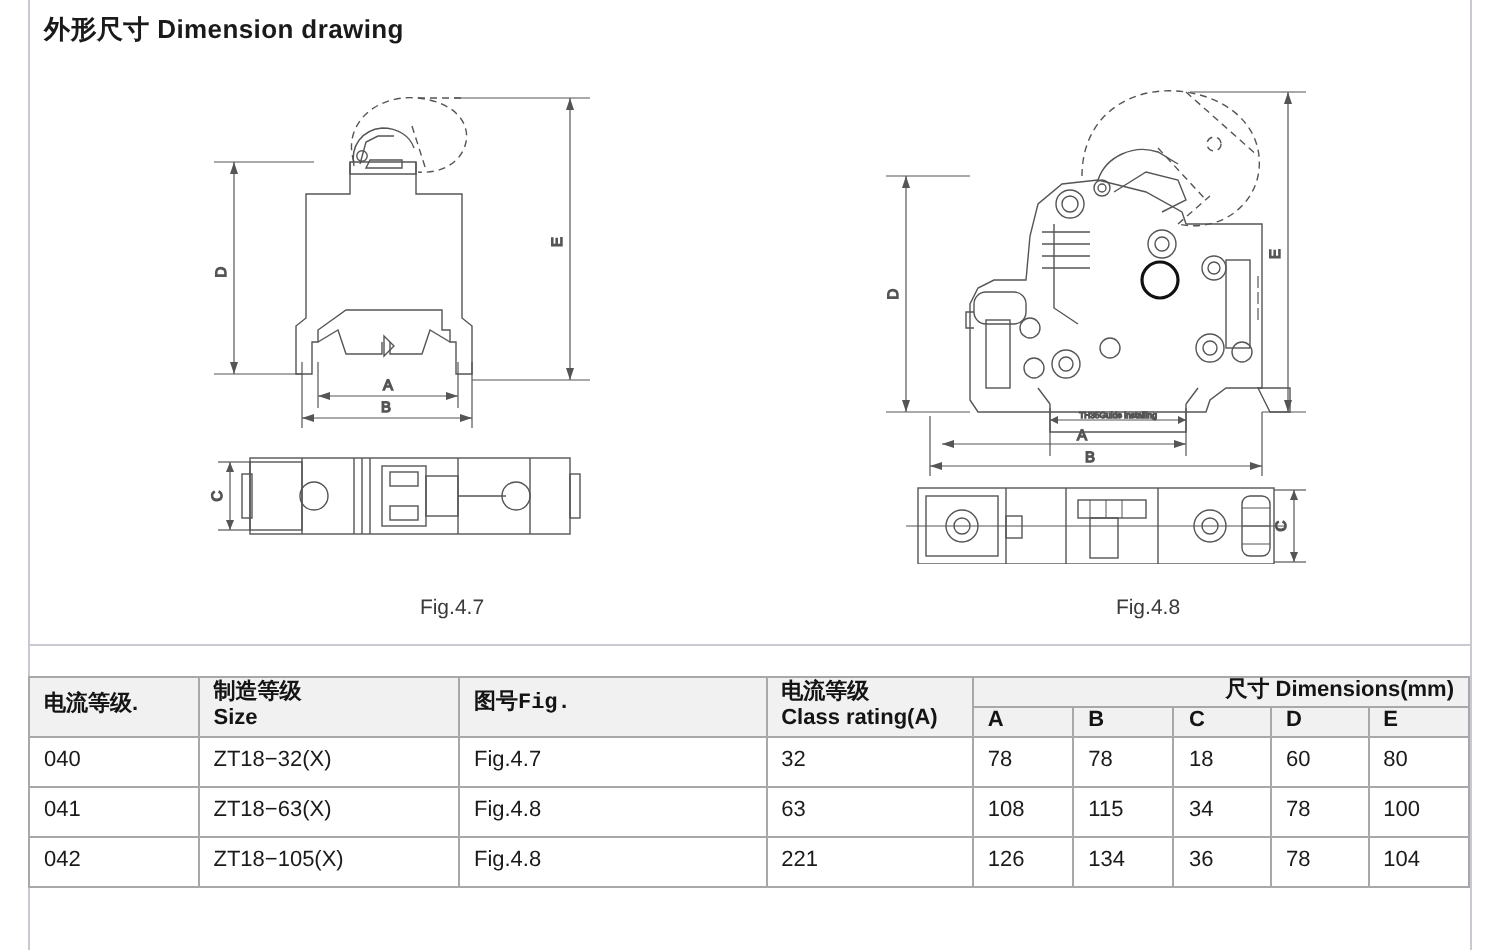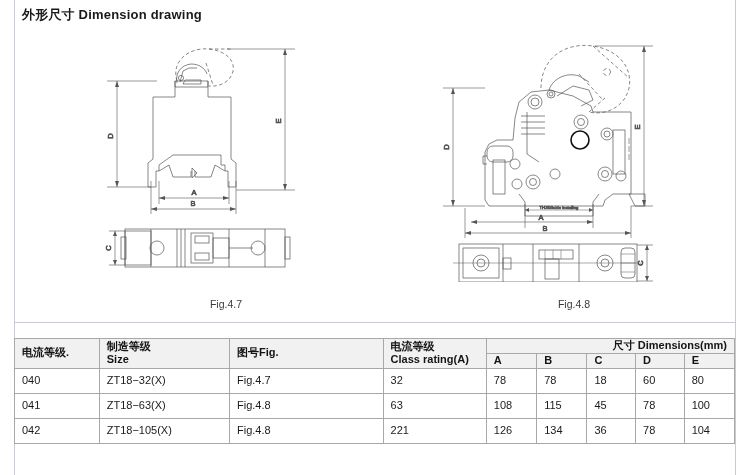--- a/index.html
+++ b/index.html
@@ -61,21 +61,21 @@
   table.spec thead th{
     background:#f1f1f1;
     font-weight:bold;
     color:#141414;
   }
   table.spec thead th.dim-group{text-align:right;padding-left:8px;}
   table.spec thead th.dim-letter{text-align:left;font-weight:bold;}
   table.spec tbody td{height:24px;background:#ffffff;}
   .c-no{width:90px;}
   .c-size{width:135px;}
-  .c-fig{width:180px;}
+  .c-fig{width:180px;font-family:Liberation Mono, monospace;}
   .c-class{width:105px;margin-top:11px;}
   .c-dim{width:42px;}
   .hdr-two{line-height:1.3;}
 </style>
 </head>
 <body>
 
 <div class="page">
 
   <div class="edge-line edge-left"></div>
@@ -380,21 +380,21 @@
         <td>60</td>
         <td>80</td>
       </tr>
       <tr>
         <td>041</td>
         <td>ZT18−63(X)</td>
         <td>Fig.4.8</td>
         <td>63</td>
         <td>108</td>
         <td>115</td>
-        <td>45</td>
+        <td>34</td>
         <td>78</td>
         <td>100</td>
       </tr>
       <tr>
         <td>042</td>
         <td>ZT18−105(X)</td>
         <td>Fig.4.8</td>
         <td>221</td>
         <td>126</td>
         <td>134</td>

